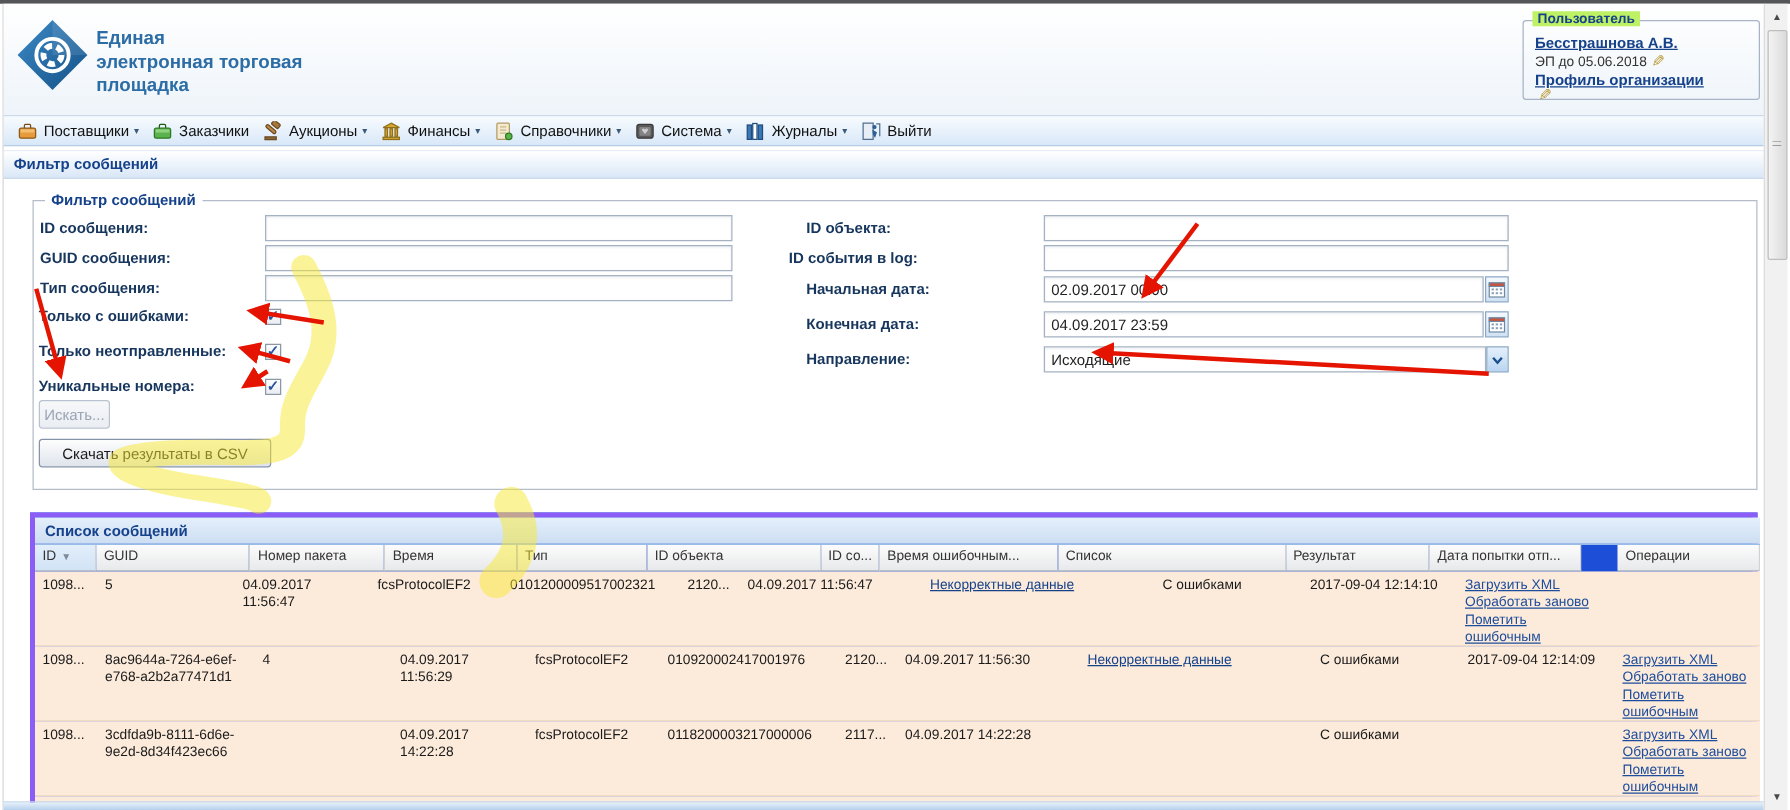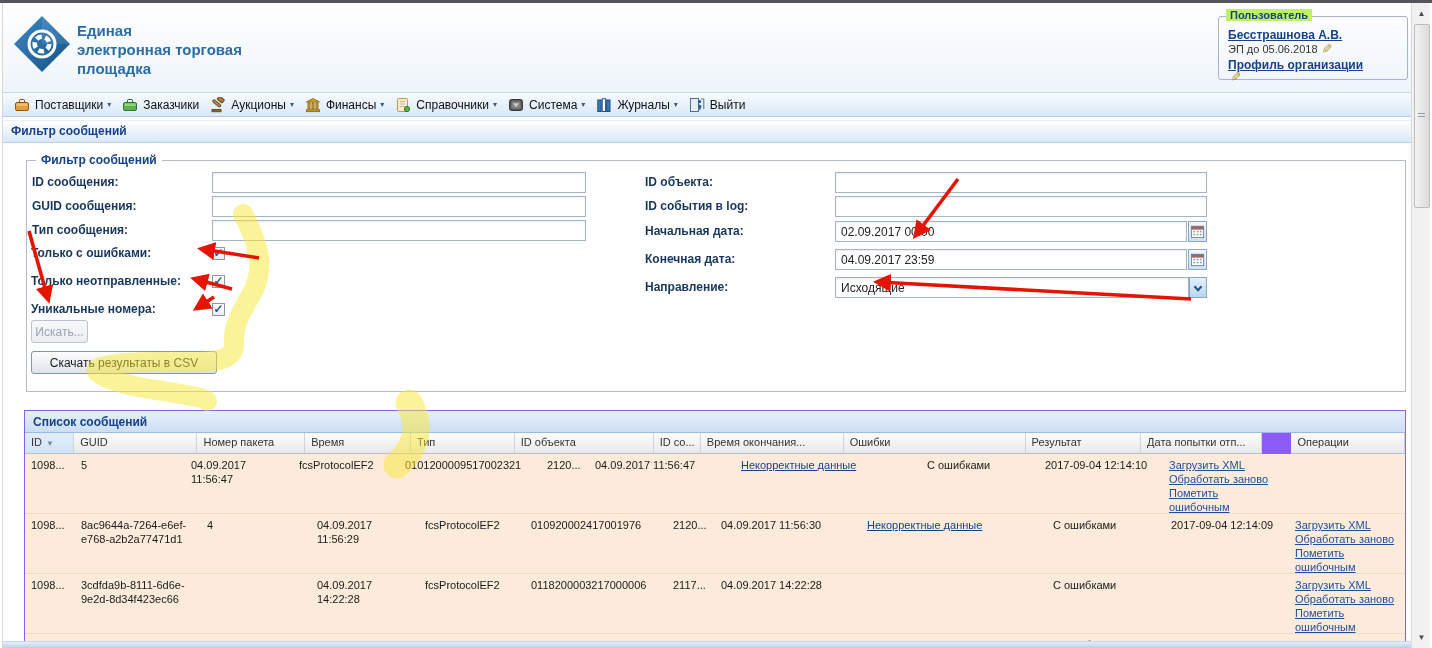--- a/index.html
+++ b/index.html
@@ -48,21 +48,21 @@
             background:linear-gradient(180deg,#fdfdfd,#e9edf2);color:#2a52a0;
             font-size:12px;line-height:11px;text-align:center;font-weight:bold;cursor:pointer;}
   .trigger-btn{position:absolute;box-sizing:border-box;border:1px solid #89a7c4;cursor:pointer;
                background:linear-gradient(180deg,#f4f9fe,#cfe1f4);}
   .btn{position:absolute;box-sizing:border-box;border:1px solid #8592a8;border-radius:3px;cursor:pointer;
        background:linear-gradient(180deg,#fdfdfd,#dfe4ec);font-size:12px;color:#1a1a1a;
        display:flex;align-items:center;justify-content:center;font-family:"Liberation Sans",sans-serif;}
   .btn.disabled{color:#9aa4b5;border-color:#b9c2d0;background:linear-gradient(180deg,#f7f8fa,#eaedf2);cursor:default;}
 
   
-  #grid{left:24px;top:410px;width:1382px;height:238px;border:1px solid #8b5cf6;box-sizing:border-box;background:#8b5cf6;}
+  #grid{left:24px;top:410px;width:1382px;height:238px;border:4px solid #8b5cf6;box-sizing:border-box;background:#1d4ed8;}
   #grid-titlebar{left:0;top:0;width:1380px;height:22px;background:linear-gradient(180deg,#e4effb,#cddef2);
                  border-bottom:1px solid #99bbe8;box-sizing:border-box;}
   #grid-titlebar span{position:absolute;left:8px;top:4px;font-size:12px;font-weight:bold;color:#15428b;}
   #grid-header{left:0;top:22px;width:1380px;height:21px;display:flex;}
   .ghcell{box-sizing:border-box;height:21px;padding:3px 6px;font-size:11px;color:#333;white-space:nowrap;overflow:hidden;
           background:linear-gradient(180deg,#fcfcfc,#e8e9eb);border-right:1px solid #d0d3d6;border-bottom:1px solid #b9bfc7;cursor:pointer;}
   .ghcell.sorted{background:linear-gradient(180deg,#e3eefb,#d1e3f6);}
   .sort-arrow{font-size:8px;color:#7f8a99;margin-left:4px;}
   #grid-body{left:0;top:43px;width:1380px;height:211px;overflow:hidden;}
   .grow{display:flex;width:1380px;height:60px;background:#fcebdb;border-bottom:1px solid #f0dcc6;box-sizing:border-box;}
@@ -219,21 +219,21 @@
       <div class="fl-label" style="left: 32px; top: 223px;">Тип сообщения:</div>
       <input class="txt-input abs" style="left: 212px; top: 220px; width: 374px;">
       <div class="fl-label" style="left: 31px; top: 246px;">Только с ошибками:</div>
       <div class="checkbox" style="left: 212px; top: 247px;">✓</div>
       <div class="fl-label" style="left: 31px; top: 274px;">Только неотправленные:</div>
       <div class="checkbox" style="left: 212px; top: 275px;">✓</div>
       <div class="fl-label" style="left: 31px; top: 302px;">Уникальные номера:</div>
       <div class="checkbox" style="left: 212px; top: 303px;">✓</div>
       <div class="fl-label" style="left: 645px; top: 175px;">ID объекта:</div>
       <input class="txt-input abs" style="left: 835px; top: 172px; width: 372px;">
-      <div class="fl-label" style="left: 645px; top: 199px;">ID события в log:</div>
+      <div class="fl-label" style="left: 631px; top: 199px;">ID события в log:</div>
       <input class="txt-input abs" style="left: 835px; top: 196px; width: 372px;">
       <div class="fl-label" style="left: 645px; top: 224px;">Начальная дата:</div>
       <input class="txt-input abs" value="02.09.2017 00:00" style="left: 835px; top: 221px; width: 352px;">
       <div class="trigger-btn" style="left: 1188px; top: 221px; width: 19px; height: 21px; padding: 2px 0px 0px 1px;"><svg width="15" height="15" viewBox="0 0 16 16">
           <rect x="1.5" y="2.5" width="13" height="12" fill="#ffffff" stroke="#6e87a0"></rect>
           <rect x="1.5" y="2.5" width="13" height="3" fill="#c9543c" stroke="#6e87a0"></rect>
           <g fill="#8aa0b6">
             <rect x="3.5" y="7.2" width="2" height="1.7"></rect>
             <rect x="7" y="7.2" width="2" height="1.7"></rect>
             <rect x="10.5" y="7.2" width="2" height="1.7"></rect>
@@ -271,22 +271,22 @@
       <span>Список сообщений</span>
     </div>
     <div class="abs" id="grid-header">
         <div class="ghcell sorted" style="width: 50px;">ID<span class="sort-arrow">▼</span></div>
         <div class="ghcell" style="width: 126px;">GUID</div>
         <div class="ghcell" style="width: 110px;">Номер пакета</div>
         <div class="ghcell" style="width: 108px;">Время</div>
         <div class="ghcell" style="width: 106px;">Тип</div>
         <div class="ghcell" style="width: 142px;">ID объекта</div>
         <div class="ghcell" style="width: 48px;">ID со...</div>
-        <div class="ghcell" style="width: 146px;">Время окончания...</div>
-        <div class="ghcell" style="width: 186px;">Ошибки</div>
+        <div class="ghcell" style="width: 146px;">Время ошибочным...</div>
+        <div class="ghcell" style="width: 186px;">Список</div>
         <div class="ghcell" style="width: 118px;">Результат</div>
         <div class="ghcell" style="width: 124px;">Дата попытки отп...</div>
         <div class="ghcell" style="width: 116px; margin-left: 29px;">Операции</div>
       </div>
     <div class="abs" id="grid-body">
         <div class="grow">
           <div class="gcell" style="width: 50px;">1098...</div>
           <div class="gcell" style="width: 110px;">5</div>
           <div class="gcell" style="width: 108px;">04.09.2017 11:56:47</div>
           <div class="gcell" style="width: 106px;">fcsProtocolEF2</div>

